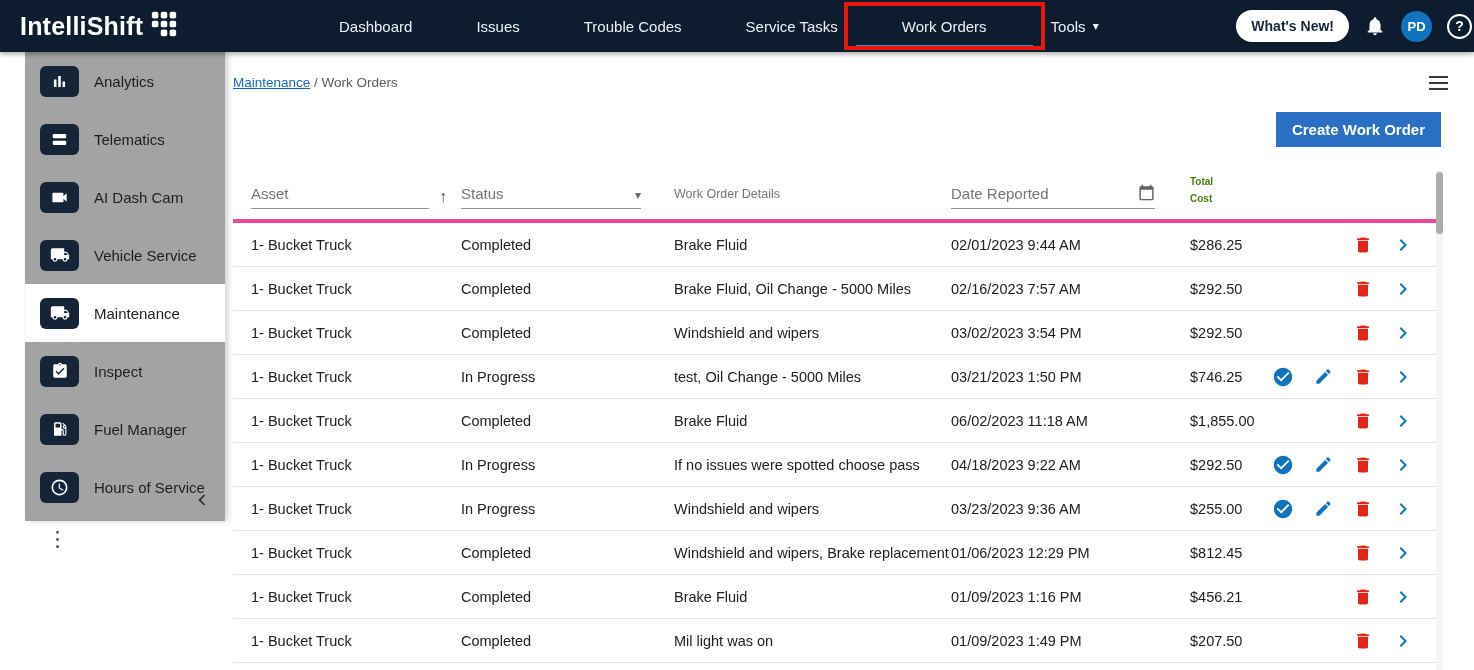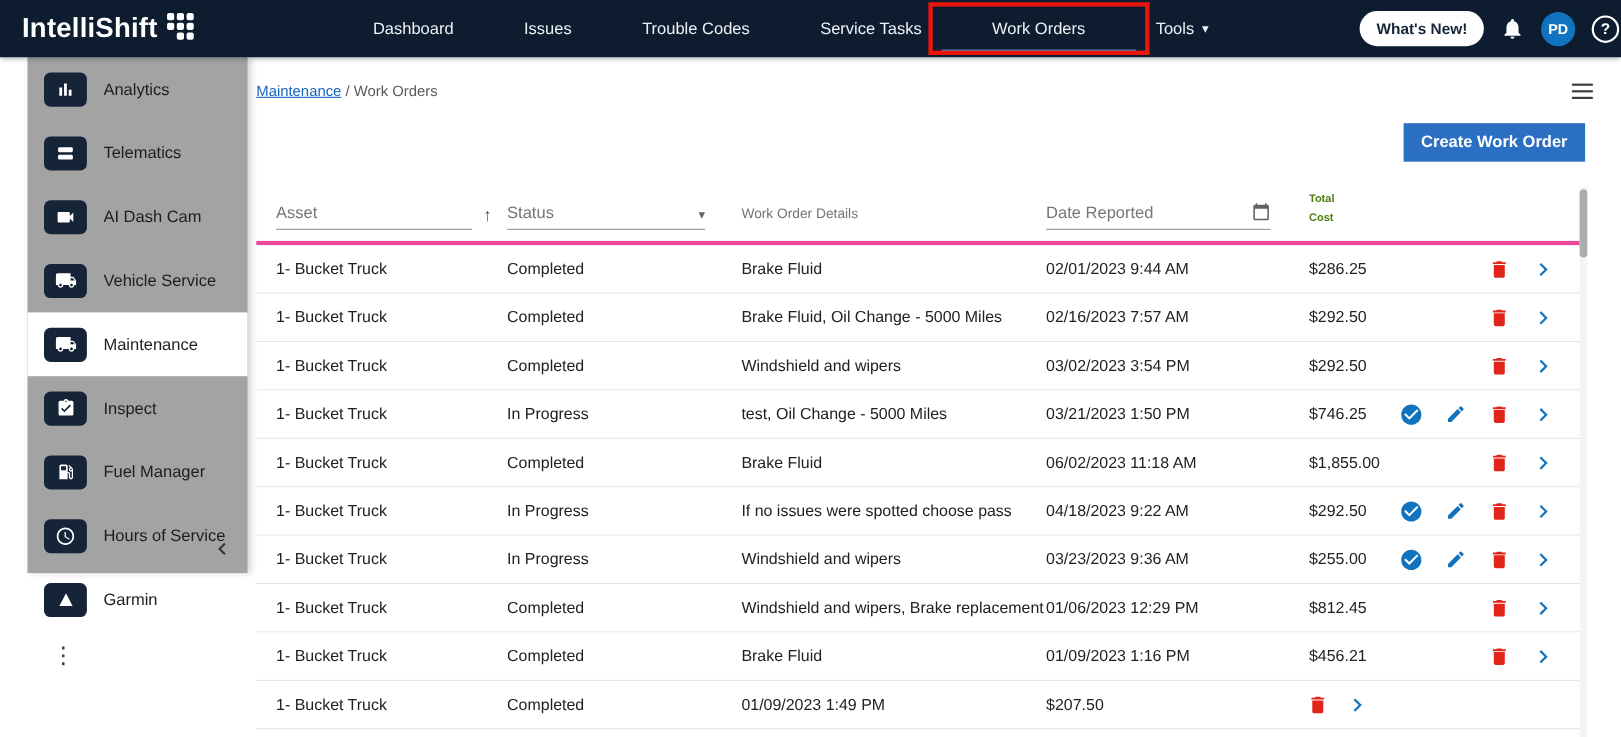--- a/index.html
+++ b/index.html
@@ -202,28 +202,20 @@
     <span>Fuel Manager</span>
   </div>
       <div class="side-item">
     <span class="tile">
           <svg width="19" height="19" viewBox="0 0 24 24">
             <path fill="#fff" d="M11.99 2C6.47 2 2 6.48 2 12s4.47 10 9.99 10C17.52 22 22 17.52 22 12S17.52 2 11.99 2zM12 20c-4.42 0-8-3.58-8-8s3.58-8 8-8 8 3.58 8 8-3.58 8-8 8zm.5-13H11v6l5.25 3.15.75-1.23-4.5-2.67z"></path>
           </svg>
         </span>
     <span>Hours of Service</span>
   </div>
-      <div class="side-item">
-    <span class="tile">
-          <svg width="18" height="18" viewBox="0 0 24 24">
-            <path fill="#fff" d="M12 4.5 20 20H4z"></path>
-          </svg>
-        </span>
-    <span>Garmin</span>
-  </div>
     </div>
   <div class="more-dots">⋮</div>
   <div class="collapse-btn">
     <svg width="22" height="22" viewBox="0 0 24 24">
         <path fill="#333" d="M15.41 7.41 14 6l-6 6 6 6 1.41-1.41L10.83 12z"></path>
       </svg>
   </div>
 </aside>
 
 <main class="main">
@@ -532,20 +524,21 @@
       <span class="slot">
         <svg width="24" height="24" viewBox="0 0 24 24">
                 <path fill="#1173bd" d="M10 6 8.59 7.41 13.17 12l-4.58 4.59L10 18l6-6z"></path>
               </svg>
       </span>
     </div>
   </div>
         <div class="trow grid-cols">
     <div class="td-asset">1- Bucket Truck</div>
     <div>Completed</div>
+    <div>Mil light was on</div>
     <div>01/09/2023 1:49 PM</div>
     <div>$207.50</div>
     <div class="td-actions">
       <span class="slot" style="visibility: hidden;">
         <svg width="22" height="22" viewBox="0 0 24 24">
                 <path fill="#1173bd" d="M12 2C6.48 2 2 6.48 2 12s4.48 10 10 10 10-4.48 10-10S17.52 2 12 2zm-2 15l-5-5 1.41-1.41L10 14.17l7.59-7.59L19 8l-9 9z"></path>
               </svg>
       </span>
       <span class="slot" style="visibility: hidden;">
         <svg width="19" height="19" viewBox="0 0 24 24">

